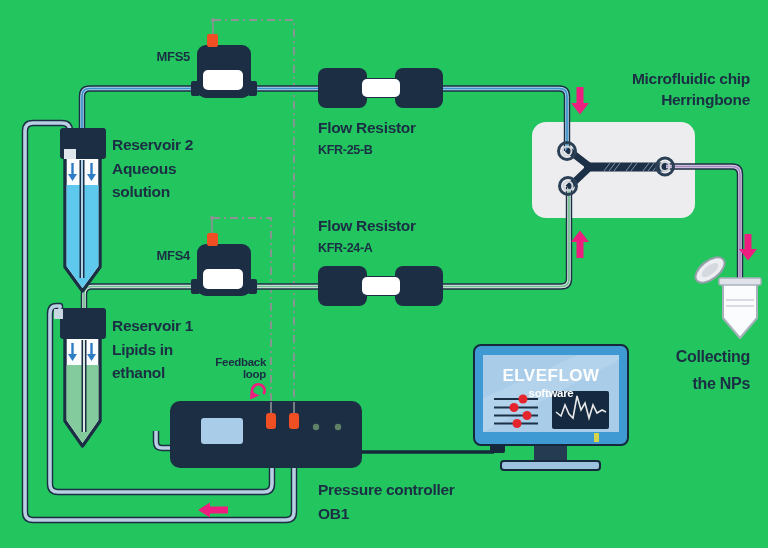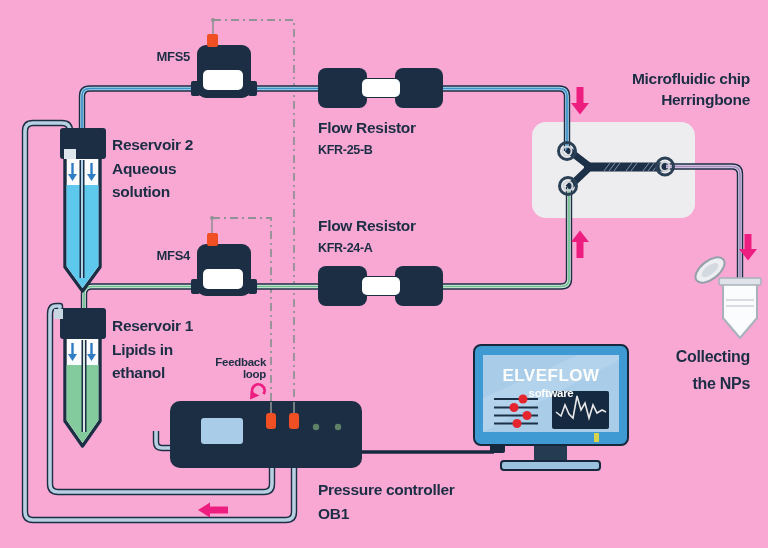--- a/index.html
+++ b/index.html
@@ -1,16 +1,16 @@
 <!DOCTYPE html>
 <html><head>
 <meta charset="utf-8">
 <style>
   html,body{margin:0;padding:0;}
-  #stage{position:relative;width:768px;height:548px;background:#f9a8d4;overflow:hidden;
+  #stage{position:relative;width:768px;height:548px;background:#22c55e;overflow:hidden;
          font-family:"Liberation Sans", sans-serif;}
   svg{position:absolute;left:0;top:0;}
   text{font-family:"Liberation Sans", sans-serif;font-weight:bold;fill:#1b2e44;letter-spacing:-0.3px;}
   .lbl155{font-size:15.5px;}
   .lbl16{font-size:16px;}
   .lbl13{font-size:13px;}
   .lbl125{font-size:12.5px;}
   .lbl115{font-size:11.5px;}
   .end{text-anchor:end;}
   .mid{text-anchor:middle;}

